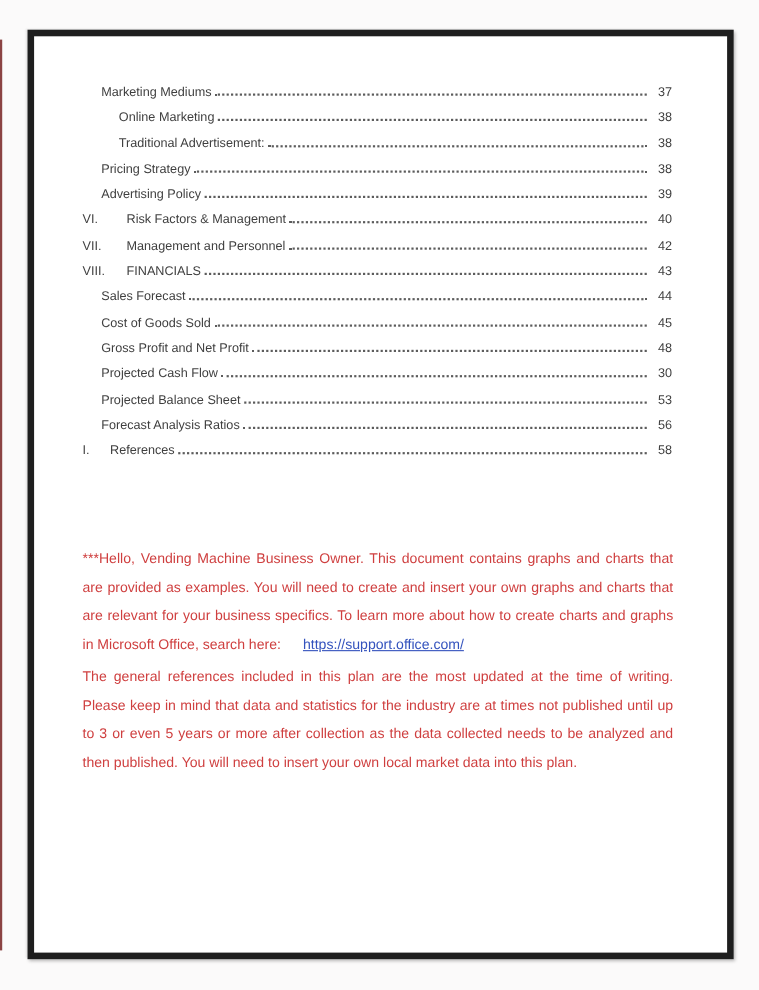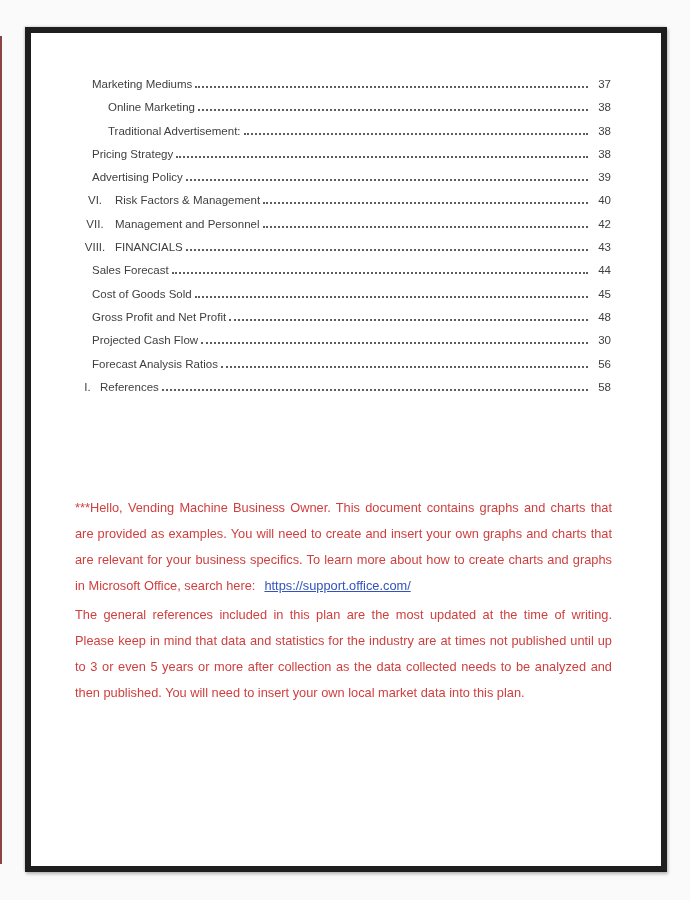--- a/index.html
+++ b/index.html
@@ -27,42 +27,42 @@
     box-shadow:1px 2px 3px rgba(0,0,0,.28), -1px -1px 2px rgba(0,0,0,.12);
   }
   .page-inner{position:relative;width:100%;height:100%;}
 
   
   .toc{
     position:absolute;left:44px;right:50px;top:45px;
     color:var(--toc);font-size:11.5px;
   }
   .toc-row{display:flex;align-items:baseline;height:23.3px;}
-  .toc-row .num{flex:0 0 auto;width:40px;text-align:center;}
+  .toc-row .num{flex:0 0 auto;width:40px;}
   .toc-row.tab-narrow .num{width:25px;}
   .toc-row.lvl1{padding-left:17px;justify-content:flex-end;}
   .toc-row.lvl2{padding-left:33px;}
   .toc-row .lbl{flex:0 0 auto;white-space:nowrap;}
   .toc-row .leader{
     flex:1 1 auto;min-width:12px;height:1px;
     border-bottom:2px dotted var(--leader);
     margin:0 3px;
   }
   .toc-row .pg{flex:0 0 auto;min-width:20px;text-align:right;}
 
   
   .notes{
     position:absolute;left:44px;right:49px;top:462px;
     color:var(--red);
     font-size:12.8px;line-height:26px;
     text-align:justify;
   }
   .notes p{margin:0 0 3px 0;}
   .link{
-    color:var(--link);text-decoration:underline;margin-left:9px;
+    color:var(--link);text-decoration:underline;margin-left:20px;
     cursor:pointer;white-space:nowrap;
   }
 </style>
 </head>
 <body>
 
 <div class="edge-line"></div>
 
 <div class="page-frame">
   <div class="page-inner">
@@ -135,20 +135,26 @@
     <span class="pg">48</span>
   </div>
         <div class="toc-row lvl1">
 
     <span class="lbl">Projected Cash Flow</span>
     <span class="leader"></span>
     <span class="pg">30</span>
   </div>
         <div class="toc-row lvl1">
 
+    <span class="lbl">Projected Balance Sheet</span>
+    <span class="leader"></span>
+    <span class="pg">53</span>
+  </div>
+        <div class="toc-row lvl1">
+
     <span class="lbl">Forecast Analysis Ratios</span>
     <span class="leader"></span>
     <span class="pg">56</span>
   </div>
         <div class="toc-row lvl0 tab-narrow">
     <span class="num">I.</span>
     <span class="lbl">References</span>
     <span class="leader"></span>
     <span class="pg">58</span>
   </div>

